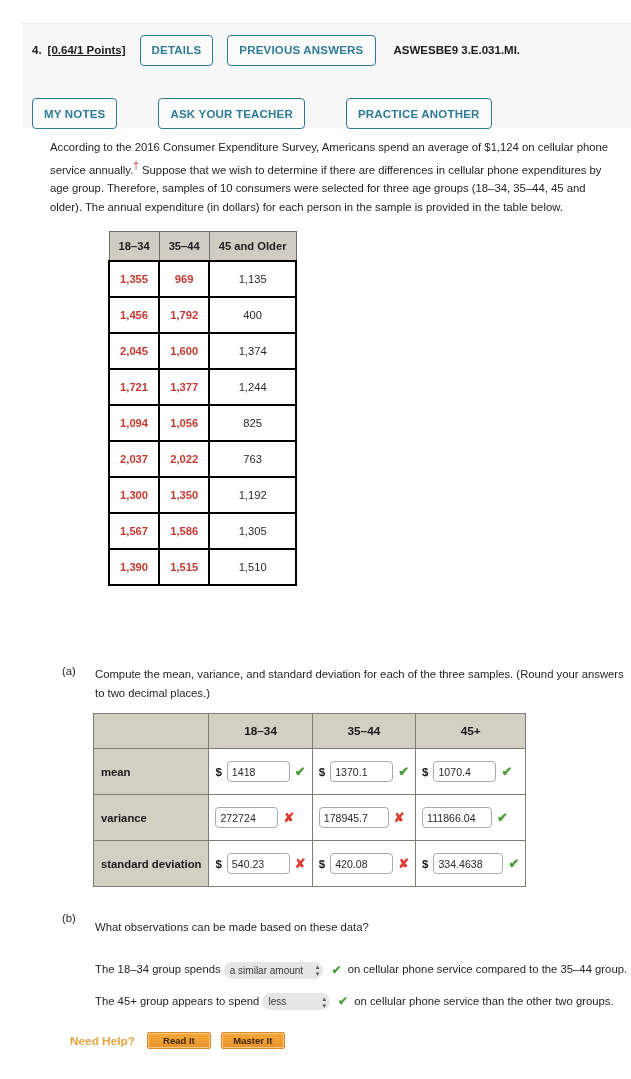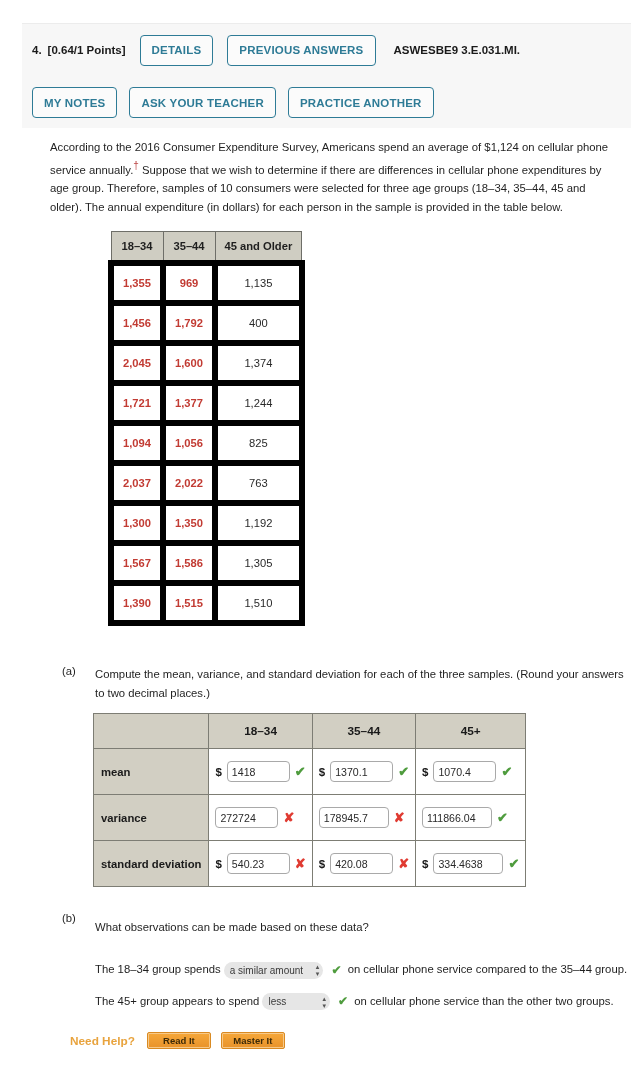--- a/index.html
+++ b/index.html
@@ -35,20 +35,21 @@
     font-weight: bold;
     color: #1a1a1a;
     white-space: nowrap;
   }
   .q-points {
     margin-left: 6px;
     font-size: 11.5px;
     font-weight: bold;
     color: #1a1a1a;
     white-space: nowrap;
+    text-decoration: underline;
   }
   .tealbtn {
     display: inline-flex;
     align-items: center; justify-content: center;
     background: #fbfbfb;
     border: 1.6px solid #2e7b96;
     border-radius: 4px;
     color: #2e7b96;
     font-size: 11.5px;
     font-weight: bold;
@@ -62,21 +63,21 @@
   .qcode {
     margin-left: 18px;
     font-size: 11.5px;
     font-weight: bold;
     color: #1a1a1a;
     white-space: nowrap;
   }
   .hdr-row2 {
     position: absolute; left: 0; top: 52px;
     height: 53px; width: 100%;
-    display: flex; align-items: center;
+    display: flex; align-items: flex-end; gap: 29px;
   }
   .hdr-row2 .tealbtn { margin-left: 12px; }
   .hdr-row2 .tealbtn:first-child { margin-left: 10px; }
 
   
   .content {
     position: absolute;
     left: 50px; top: 138px;
     width: 574px;
   }
@@ -99,21 +100,21 @@
     background: #cfcdc2;
     border: 1px solid #6e6e68;
     font-size: 11.2px;
     font-weight: bold;
     color: #1f1f1f;
     padding: 8px 9px;
     text-align: center;
     white-space: nowrap;
   }
   .data-table td {
-    border: 6px solid #000000;
+    border: 2px solid #000000;
     font-size: 11.2px;
     padding: 11px 9px;
     text-align: center;
     background: #ffffff;
     white-space: nowrap;
   }
   .data-table td.red { color: #c23b33; font-weight: bold; }
   .data-table td.blk { color: #2a2a2a; }
 
   

